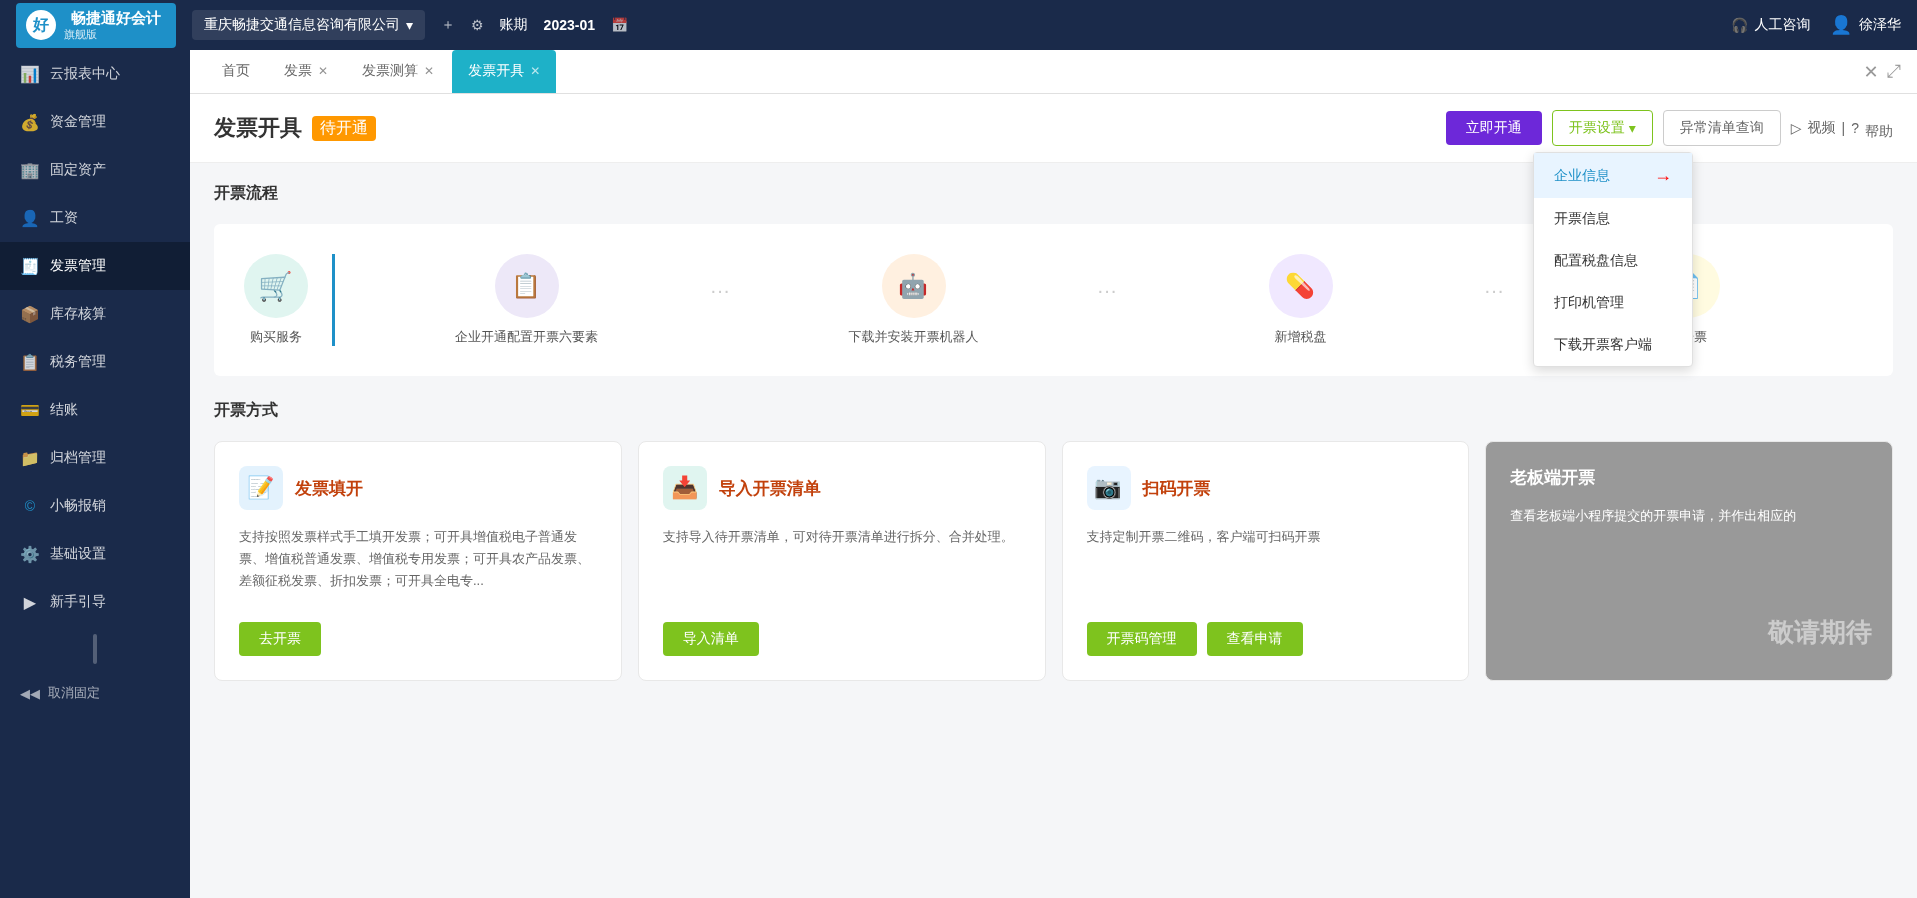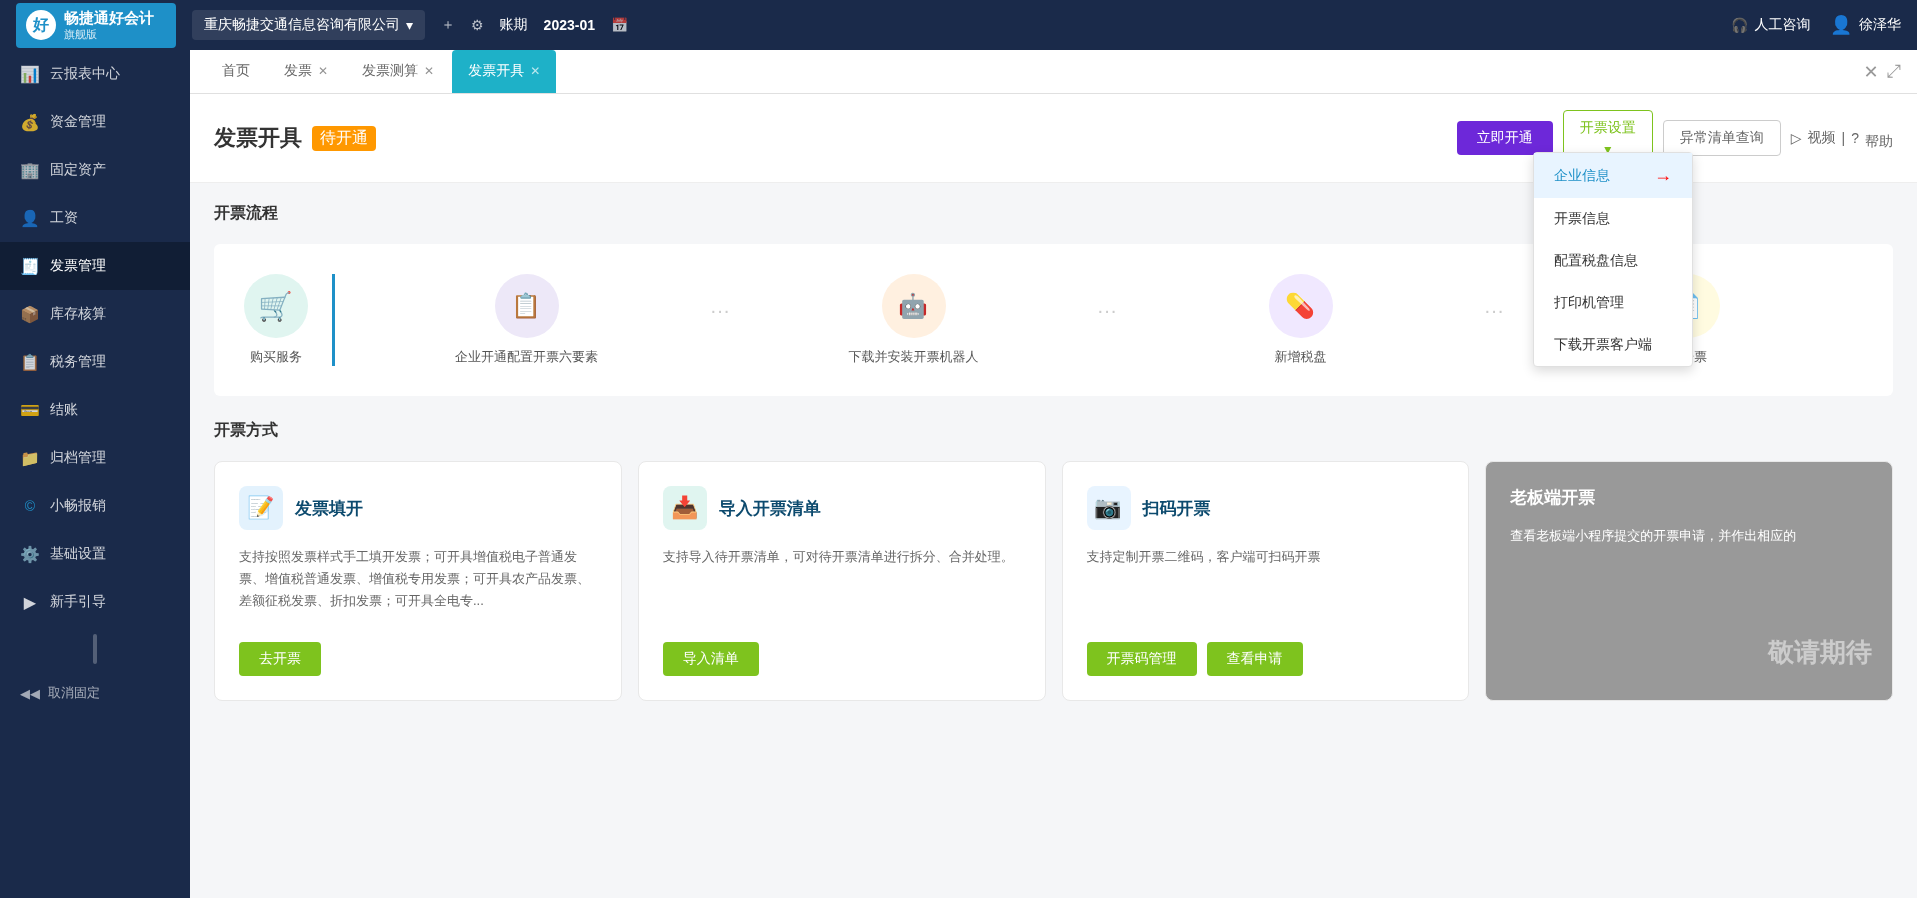--- a/index.html
+++ b/index.html
@@ -25,21 +25,21 @@
       border-radius: 4px;
       min-width: 160px;
     }
     .logo-icon {
       width: 30px; height: 30px;
       background: white;
       border-radius: 50%;
       display: flex; align-items: center; justify-content: center;
       color: #1e90c8; font-size: 16px; font-weight: bold;
     }
-    .logo-text { color: white; font-size: 15px; font-weight: bold; line-height: 1.2; }
+    .logo-text { color: white; font-size: 15px; font-weight: bold; line-height: 1.2; margin-left: 7px; }
     .logo-sub { color: rgba(255,255,255,0.8); font-size: 11px; }
 
     .company-selector {
       display: flex; align-items: center; gap: 6px;
       color: white; font-size: 14px; cursor: pointer;
       background: rgba(255,255,255,0.1); padding: 6px 12px; border-radius: 4px; justify-content: flex-end;
     }
     .top-actions {
       display: flex; align-items: center; gap: 16px; color: rgba(255,255,255,0.7); font-size: 14px;
     }
@@ -95,21 +95,21 @@
     .page-title { font-size: 22px; font-weight: bold; color: #333; }
     .status-badge {
       background: #ff9800; color: white; font-size: 16px;
       padding: 2px 8px; border-radius: 4px;
     }
     .header-actions { display: flex; align-items: center; gap: 10px; position: relative; }
     .btn-primary { background: #6d28d9; color: white; border: none; padding: 8px 20px; border-radius: 4px; cursor: pointer; font-size: 14px; }
     .btn-outline-green {
       background: white; color: #7ec31e; border: 1.5px solid #7ec31e;
       padding: 8px 16px; border-radius: 4px; cursor: pointer; font-size: 14px;
-      display: flex; align-items: center; gap: 4px; flex-direction: column;
+      display: flex; align-items: center; gap: 4px;
     }
     .btn-outline-light {
       background: white; color: #666; border: 1.5px solid #ccc;
       padding: 8px 16px; border-radius: 4px; cursor: pointer; font-size: 14px;
       display: flex; align-items: center; gap: 6px;
     }
 
     
     .dropdown-menu {
       position: absolute; top: 42px; right: 200px;
@@ -152,21 +152,21 @@
     .methods-grid { display: grid; grid-template-columns: 1fr 1fr 1fr 1fr; gap: 16px; }
     .method-card {
       background: white; border-radius: 8px; padding: 24px;
       border: 1px solid #e8e8e8;
     }
     .method-header { display: flex; align-items: center; gap: 12px; margin-bottom: 16px; }
     .method-icon { width: 44px; height: 44px; border-radius: 8px; display: flex; align-items: center; justify-content: center; font-size: 22px; }
     .method-icon.blue { background: #e3f2fd; color: #1976d2; }
     .method-icon.teal { background: #e0f5f0; color: #00897b; }
     .method-icon.light-blue { background: #e8f4ff; color: #1e90c8; }
-    .method-title { font-size: 17px; font-weight: bold; color: #0c4a6e; }
+    .method-title { font-size: 17px; font-weight: bold; color: #c2410c; }
     .method-desc { font-size: 13px; color: #666; line-height: 1.7; min-height: 80px; }
     .method-btn { background: #7ec31e; color: white; border: none; padding: 8px 20px; border-radius: 4px; cursor: pointer; font-size: 14px; margin-top: 16px; }
   </style>
 </head>
 <body>
 
 <div class="top-bar">
   <div class="logo-area">
     <div class="logo-icon">好</div>
     <div>

